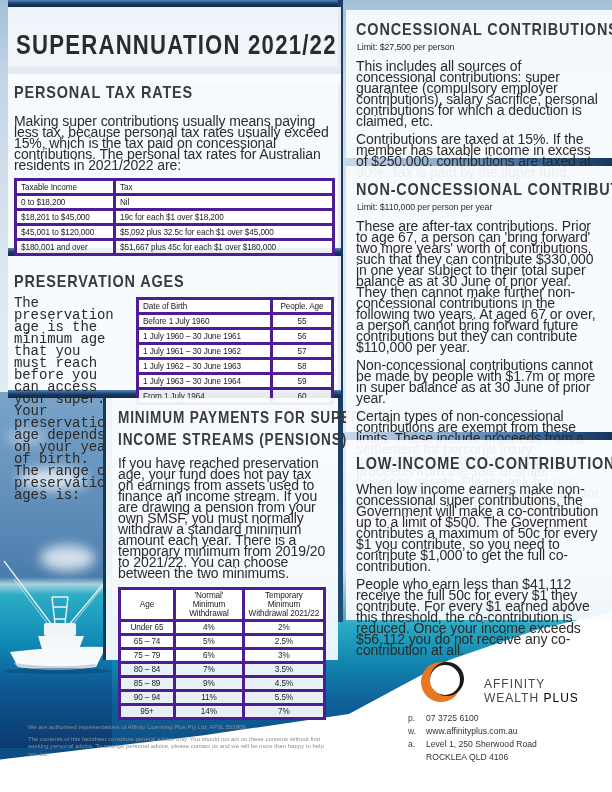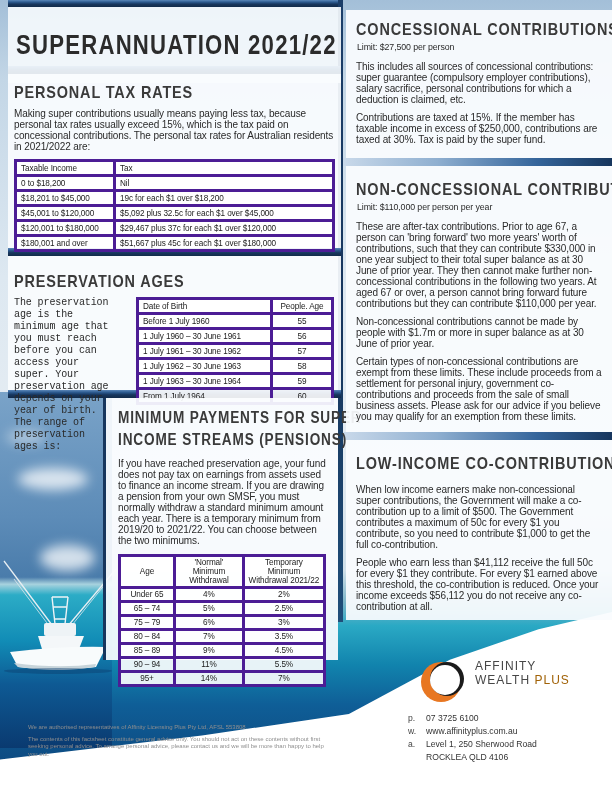--- a/index.html
+++ b/index.html
@@ -48,21 +48,21 @@
   #rbar-1{left:343px;top:158px;width:269px;height:8px;}
   #box-nonconc{left:346px;top:166px;width:266px;height:266px;padding:8px 10px 0 10px;}
   #rbar-2{left:343px;top:432px;width:269px;height:8px;}
   #box-low{left:346px;top:440px;width:266px;height:180px;padding:10px 10px 0 10px;}
 
   
   .hd{font-weight:700;color:#3a3a3a;letter-spacing:1px;transform:scaleX(0.85);
       transform-origin:left center;white-space:nowrap;font-size:17px;line-height:20px;}
   .hd-title{font-size:27px;letter-spacing:1.5px;color:#2b2b2b;transform:scaleX(0.82);
       transform-origin:left center;font-weight:700;white-space:nowrap;}
-  .tx{font-size:10px;line-height:11px;color:#2a2a2a;letter-spacing:-0.1px;}
+  .tx{font-size:14px;line-height:11px;color:#2a2a2a;letter-spacing:-0.1px;}
   .tx + .tx{margin-top:7px;}
   .limit{font-size:8.8px;color:#2a2a2a;margin:2px 0 0 1px;letter-spacing:-0.1px;}
 
   
   table.tbl{border-collapse:collapse;font-size:8.2px;color:#1c1c1c;
       background:rgba(255,255,255,0.9);letter-spacing:-0.1px;}
   .tbl th,.tbl td{border:3px solid #4c1d95;padding:1.5px 4px;font-weight:400;text-align:left;}
   .tbl-tax{width:100%;margin-top:7px;}
   .tbl-tax th:first-child,.tbl-tax td:first-child{width:88px;}
   .tbl-pres{width:198px;}
@@ -70,23 +70,23 @@
   .tbl-min{width:208px;margin-top:8px;font-size:7.8px;}
   .tbl-min th,.tbl-min td{text-align:center;padding:1px 3px;}
   .tbl-min th:first-child,.tbl-min td:first-child{width:46px;}
 
   .pres-row{display:flex;margin-top:5px;}
   .pres-text{width:100px;flex:none;font-family:Liberation Mono, monospace;}
   .pres-table{margin-left:22px;}
 
   
   #logo-block{position:absolute;left:420px;top:659px;z-index:6;display:flex;
-      align-items:flex-start;gap:9px;}
+      align-items:flex-end;gap:18px;}
   .logo-text{font-size:12px;letter-spacing:1px;color:#474747;line-height:14px;font-weight:400;}
-  .logo-orange{color:#a16207;}
+  .logo-orange{color:#000000;}
   #contact-block{position:absolute;left:408px;top:712px;z-index:6;font-size:8.6px;
       color:#333;line-height:13px;}
   .c-row{display:flex;}
   .c-label{width:18px;color:#444;}
   #disclaimer{position:absolute;left:28px;top:724px;width:305px;z-index:6;
       font-size:6px;line-height:7.6px;color:#8f8f8f;letter-spacing:0;}
   #disclaimer .d2{margin-top:4px;}
 </style>
 </head>
 <body>
@@ -117,44 +117,40 @@
   <div class="bar-left" id="bar-top"></div>
   <div class="divider-v"></div>
 
   <div class="box" id="title-box">
     <div class="hd-title">SUPERANNUATION 2021/22</div>
   </div>
   <div class="bar-left" id="bar-1"></div>
 
   <div class="box" id="box-personal">
     <div class="hd">PERSONAL TAX RATES</div>
-    <div class="tx" style="margin-top:5px;">Making super contributions usually means paying less tax, because personal tax rates usually exceed 15%, which is the tax paid on concessional contributions. The personal tax rates for Australian residents in 2021/2022 are:</div>
+    <div class="tx" style="margin-top:13px;">Making super contributions usually means paying less tax, because personal tax rates usually exceed 15%, which is the tax paid on concessional contributions. The personal tax rates for Australian residents in 2021/2022 are:</div>
     <table class="tbl tbl-tax">
       <thead>
           <tr>
             <th>Taxable Income</th>
             <th>Tax</th>
           </tr>
         </thead>
       <tbody>
           <tr>
             <td>0 to $18,200</td>
             <td>Nil</td>
           </tr>
           <tr>
             <td>$18,201 to $45,000</td>
             <td>19c for each $1 over $18,200</td>
           </tr>
           <tr>
             <td>$45,001 to $120,000</td>
             <td>$5,092 plus 32.5c for each $1 over $45,000</td>
-          </tr>
-          <tr>
-            <td>$120,001 to $180,000</td>
-            <td>$29,467 plus 37c for each $1 over $120,000</td>
           </tr>
           <tr>
             <td>$180,001 and over</td>
             <td>$51,667 plus 45c for each $1 over $180,000</td>
           </tr>
         </tbody>
     </table>
   </div>
   <div class="bar-left" id="bar-2"></div>
 

